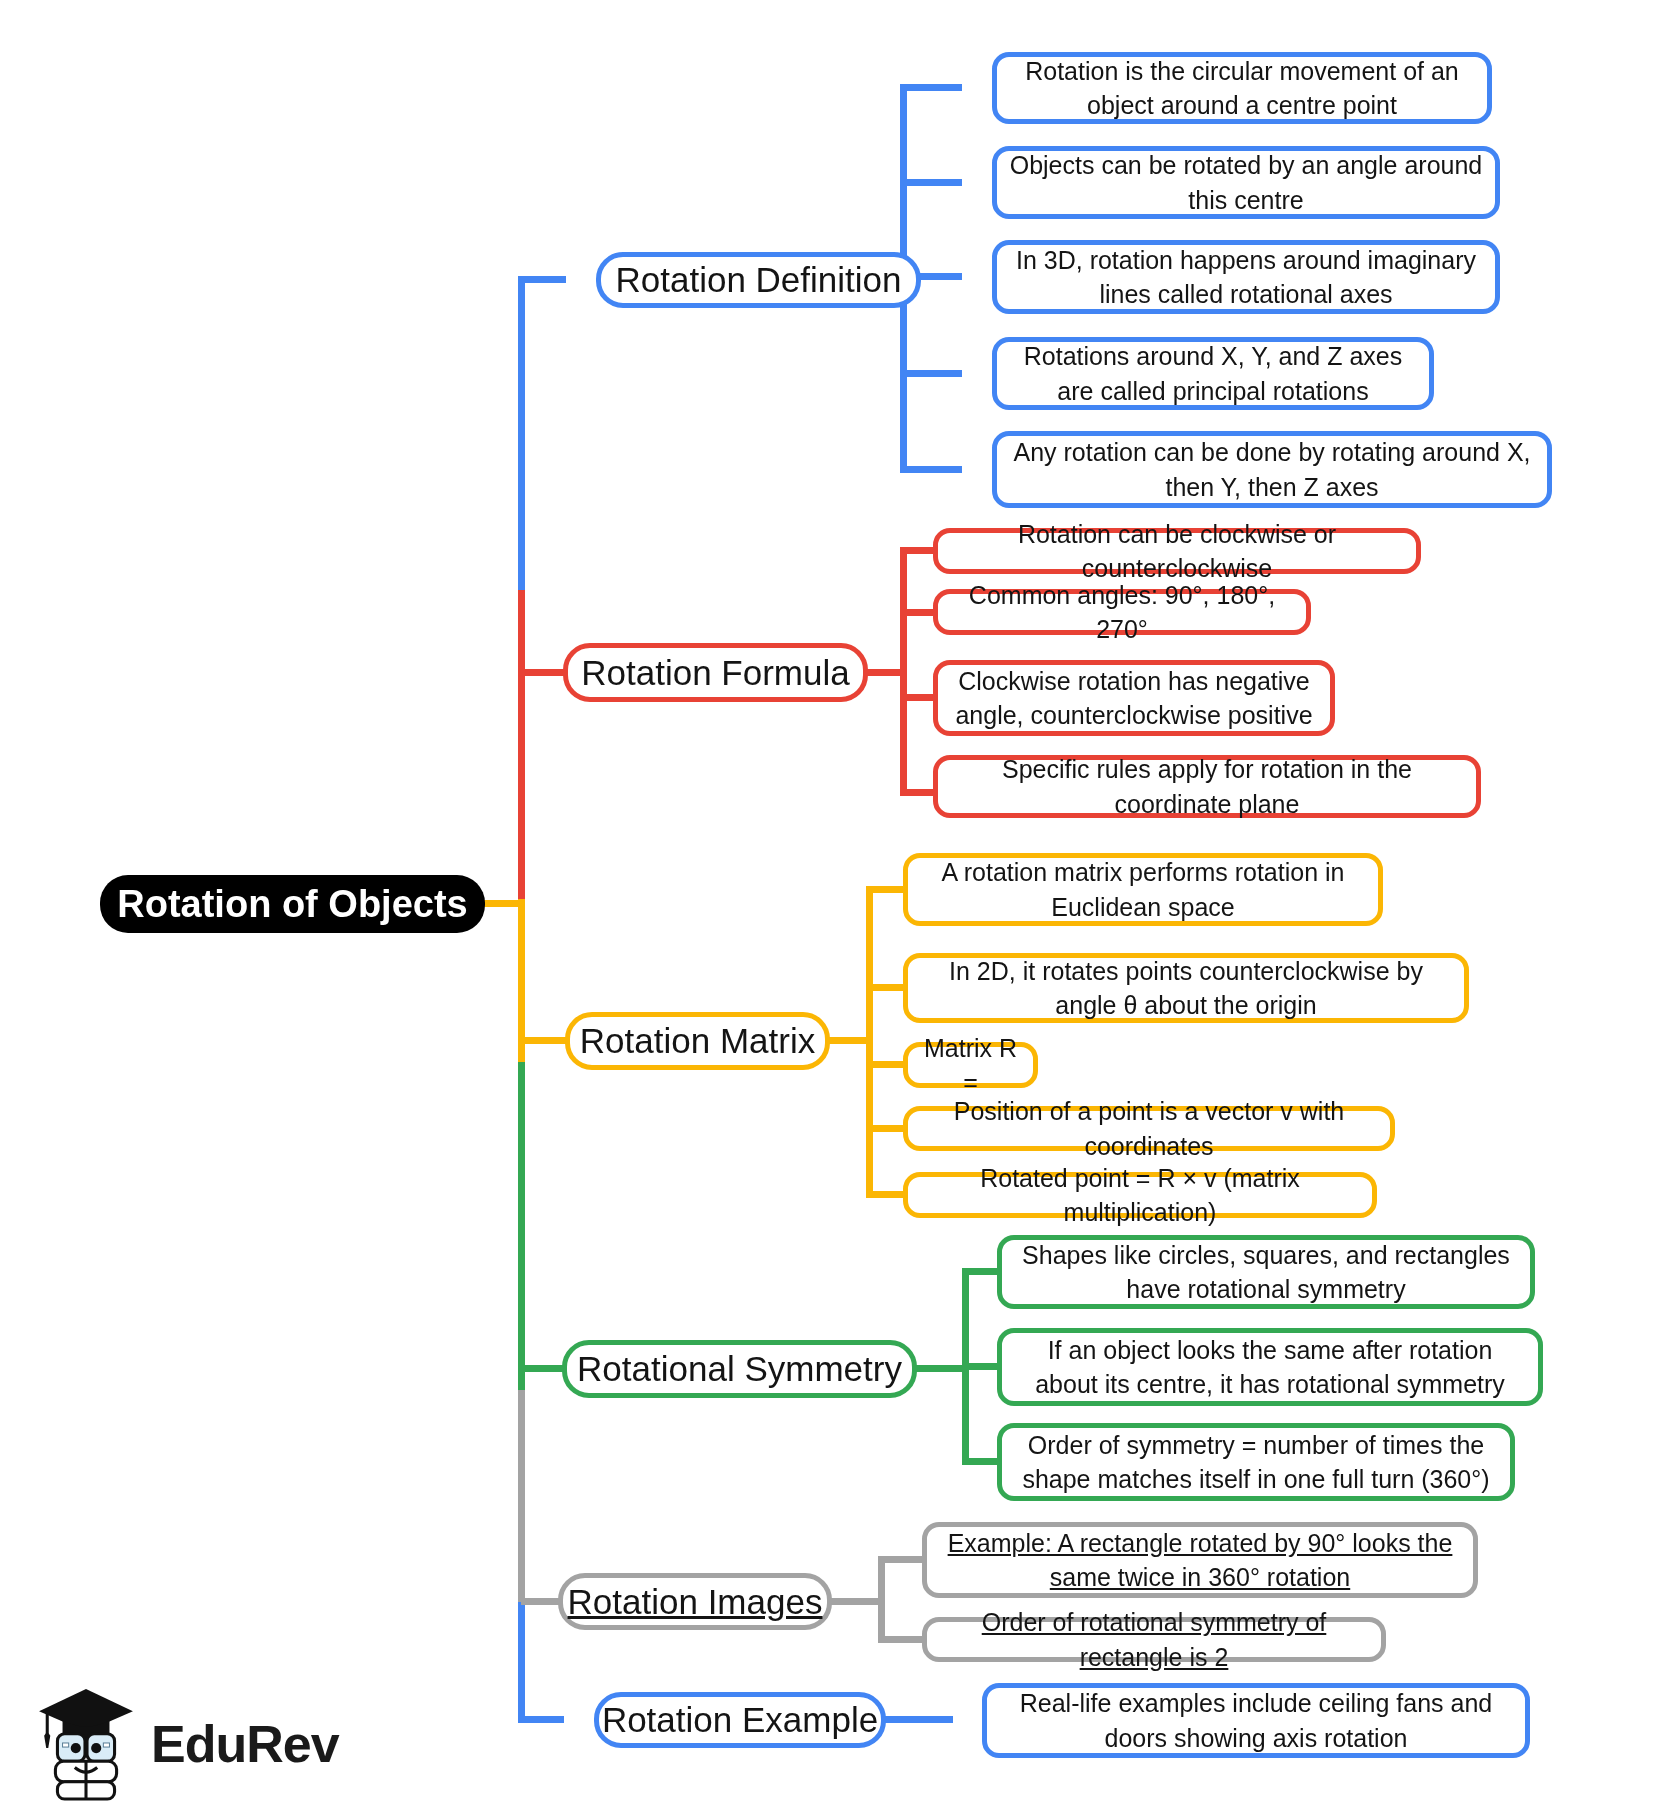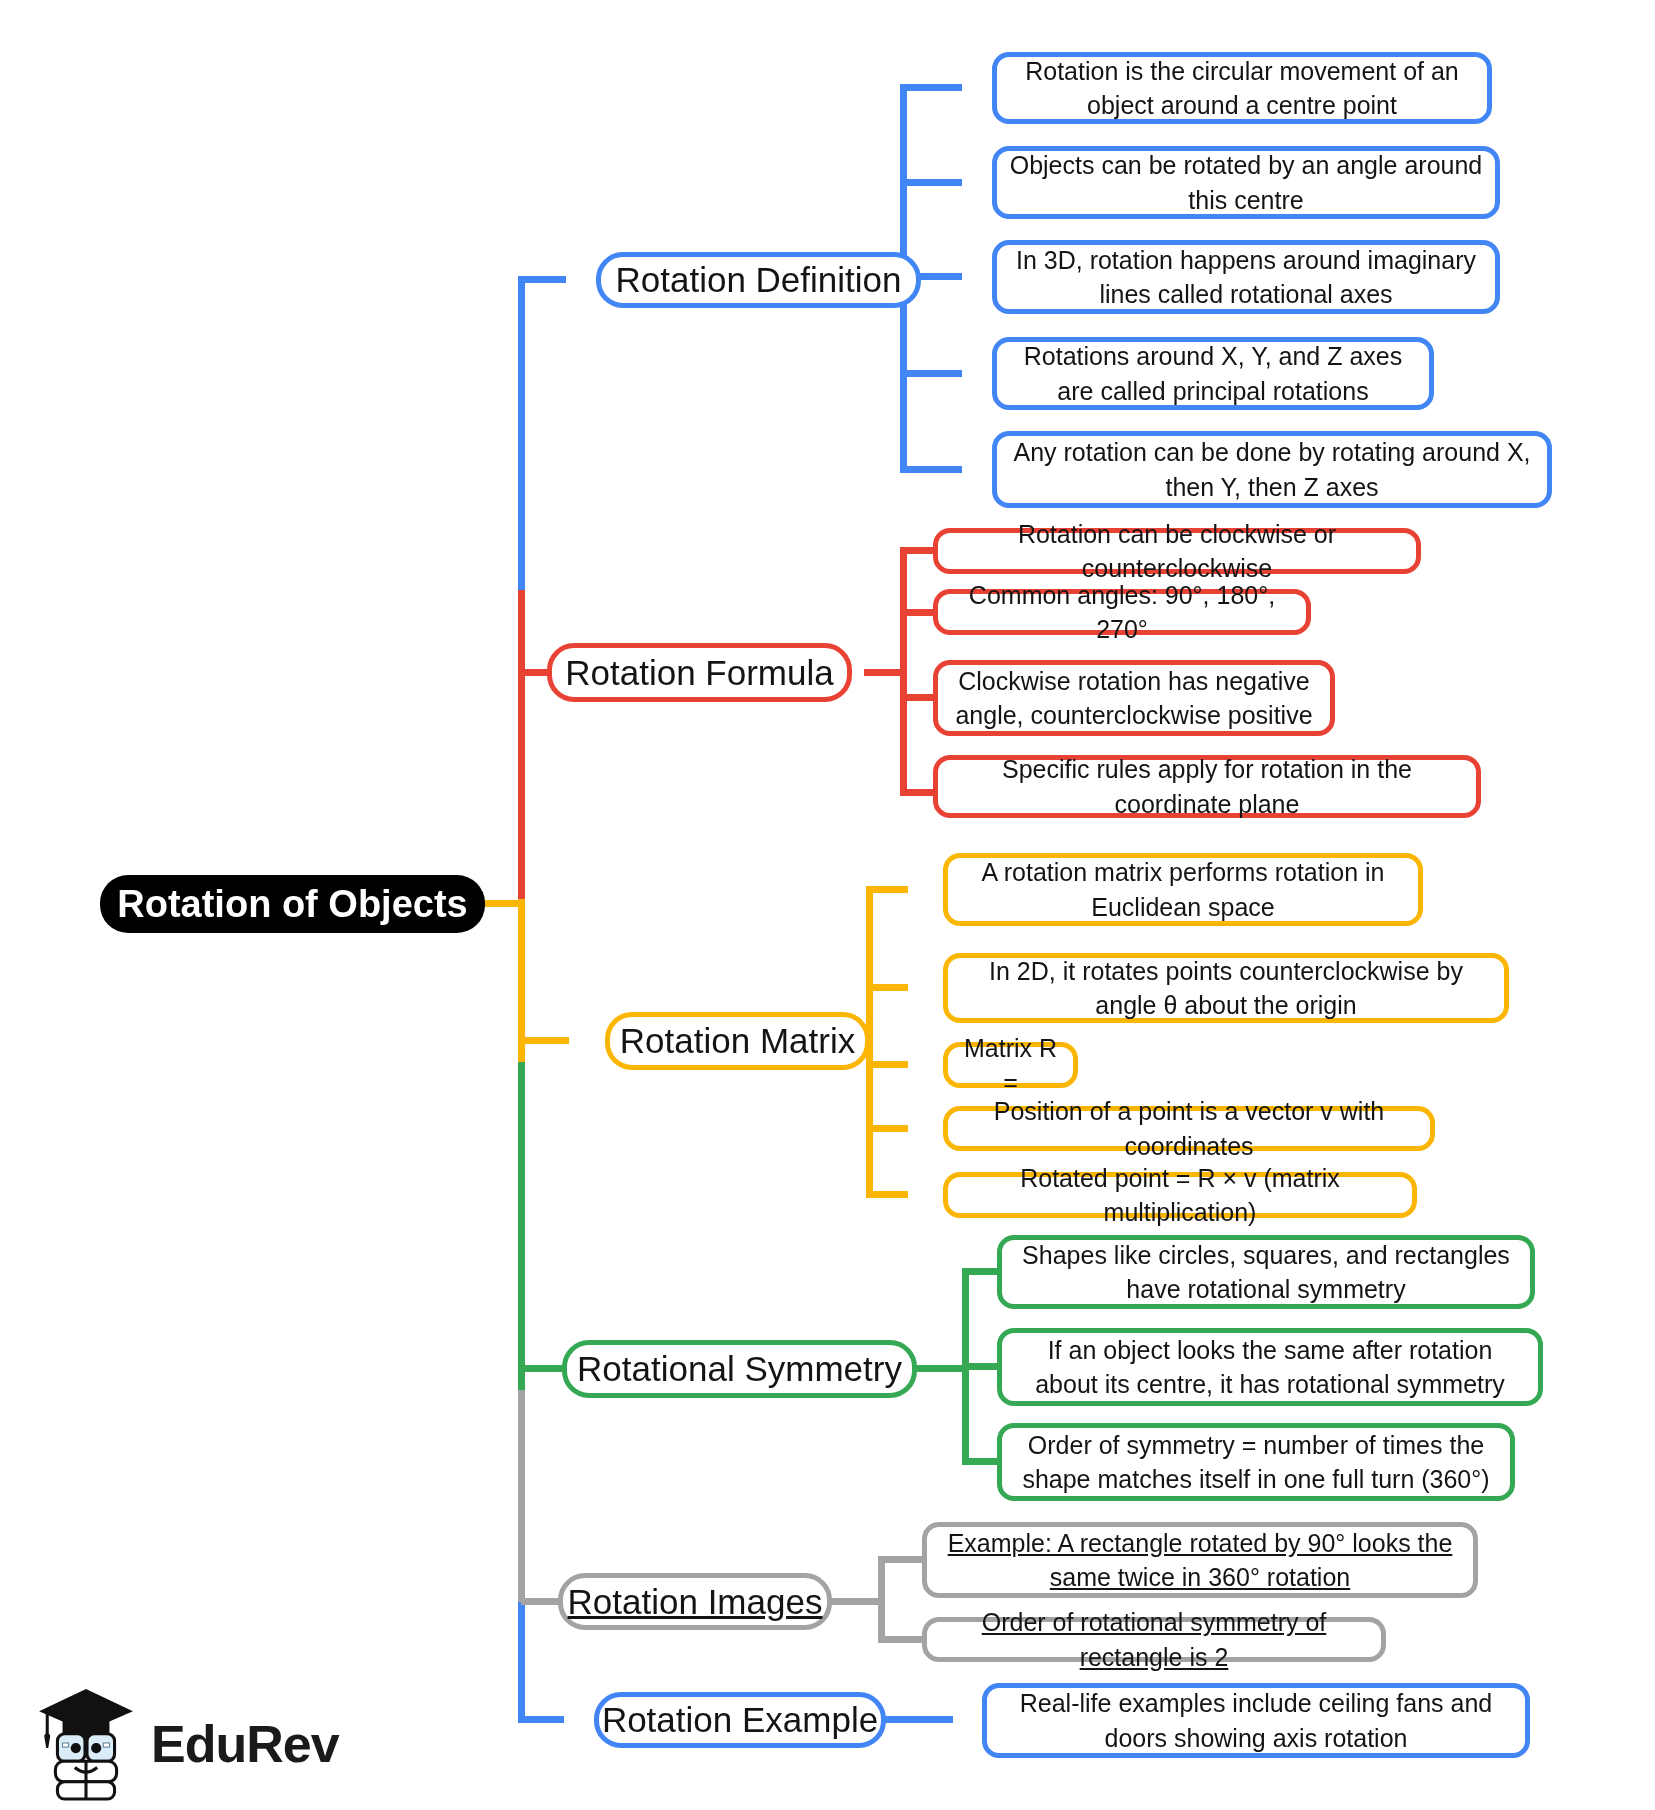--- a/index.html
+++ b/index.html
@@ -40,21 +40,21 @@
     border:none;
     border-radius:28px;
     font-size:38px;
     font-weight:bold;
     white-space:nowrap;
   }
   .conn{position:absolute;}
   
   .b-blue{border-color:#4285F4;margin-left:34px;}   .l-blue{background:#4285F4;}
   .b-red{border-color:#E84235;}    .l-red{background:#E84235;}
-  .b-yellow{border-color:#FBB604;margin-left:40px;} .l-yellow{background:#FBB604;}
+  .b-yellow{border-color:#FBB604;} .l-yellow{background:#FBB604;}
   .b-green{border-color:#34A853;}  .l-green{background:#34A853;}
   .b-gray{border-color:#A3A3A3;text-decoration:underline;}   .l-gray{background:#A3A3A3;}
   
   .logo{
     position:absolute;
     left:35px;top:1686px;
     display:flex;align-items:center;gap:14px;
   }
   .logo-text{
     font-size:52px;font-weight:bold;color:#1a1a1a;letter-spacing:-1px;
@@ -94,21 +94,21 @@
   <div class="node child b-blue" style="left:958px;top:431px;width:560px;height:77px">Any rotation can be done by rotating around X, then Y, then Z axes</div>
 
   <div class="conn l-red" style="left:521px;top:669px;width:47px;height:7px"></div>
   <div class="conn l-red" style="left:864px;top:669px;width:43px;height:7px"></div>
   <div class="conn l-red" style="left:900px;top:547px;width:7px;height:249px"></div>
   <div class="conn l-red" style="left:900px;top:547px;width:40px;height:7px"></div>
   <div class="conn l-red" style="left:900px;top:609px;width:40px;height:7px"></div>
   <div class="conn l-red" style="left:900px;top:694px;width:40px;height:7px"></div>
   <div class="conn l-red" style="left:900px;top:789px;width:40px;height:7px"></div>
 
-  <div class="node heading b-red" style="left:547px;top:643px;width:305px;height:59px">Rotation Formula</div>
+  <div class="node heading b-red" style="left:563px;top:643px;width:305px;height:59px">Rotation Formula</div>
 
   <div class="node child b-red" style="left:933px;top:528px;width:488px;height:46px">Rotation can be clockwise or counterclockwise</div>
   <div class="node child b-red" style="left:933px;top:589px;width:378px;height:46px">Common angles: 90°, 180°, 270°</div>
   <div class="node child b-red" style="left:933px;top:660px;width:402px;height:76px">Clockwise rotation has negative angle, counterclockwise positive</div>
   <div class="node child b-red" style="left:933px;top:755px;width:548px;height:63px">Specific rules apply for rotation in the coordinate plane</div>
 
   <div class="conn l-yellow" style="left:521px;top:1037px;width:48px;height:7px"></div>
   <div class="conn l-yellow" style="left:826px;top:1037px;width:47px;height:7px"></div>
   <div class="conn l-yellow" style="left:866px;top:886px;width:7px;height:312px"></div>
   <div class="conn l-yellow" style="left:866px;top:886px;width:42px;height:7px"></div>

